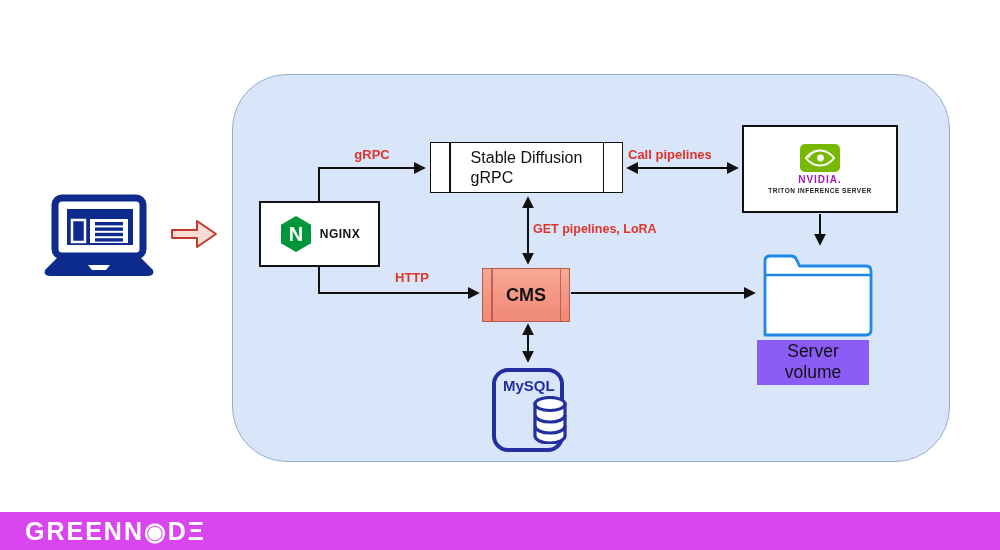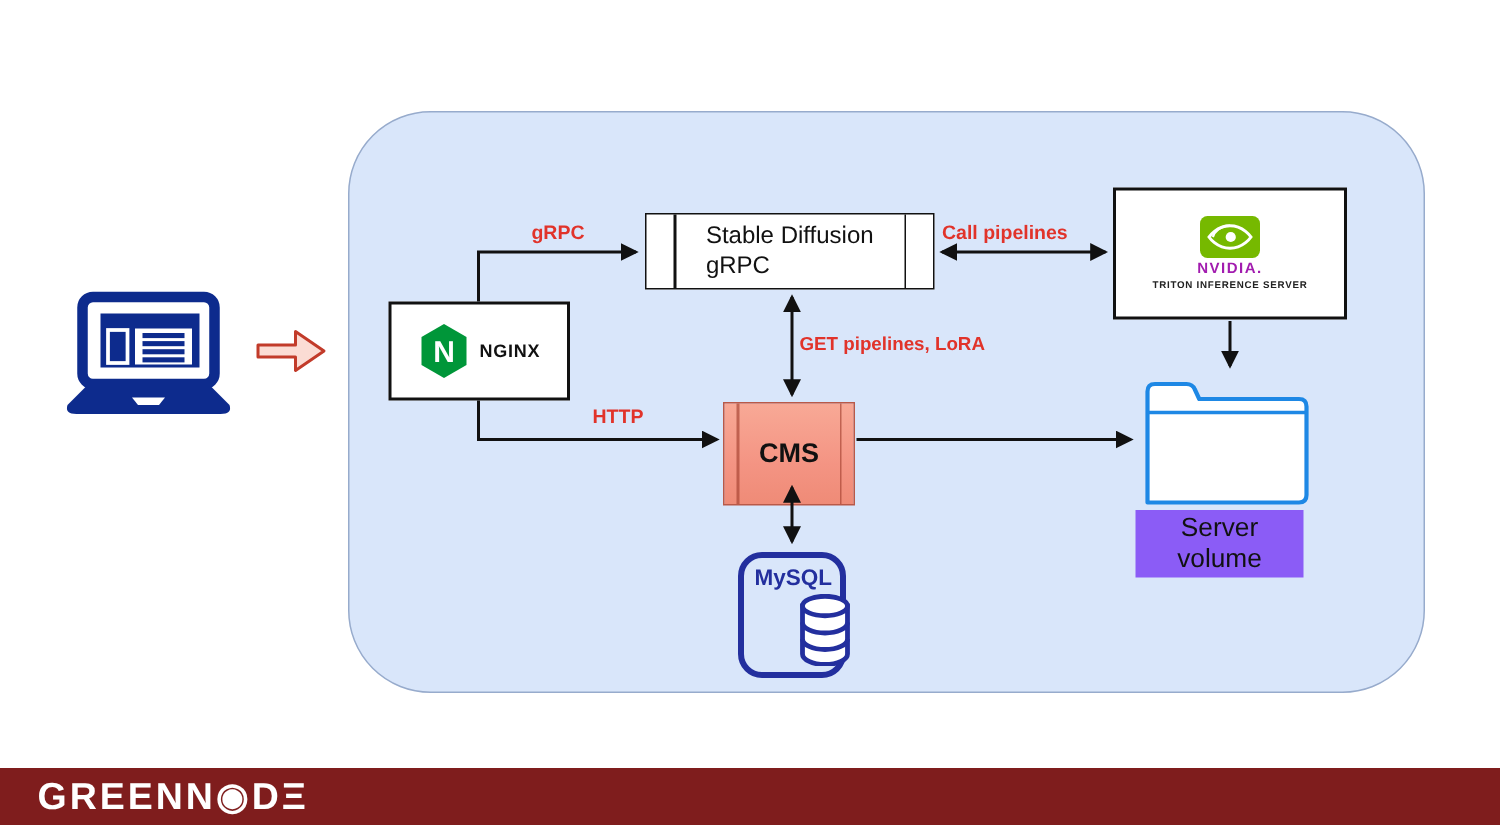--- a/index.html
+++ b/index.html
@@ -17,21 +17,21 @@
   .container-panel {
     left: 232px; top: 74px; width: 718px; height: 388px;
     background: #d9e6fa;
     border: 1px solid #97abcc;
     border-radius: 55px;
   }
 
   
   .footer-bar {
     left: 0; top: 512px; width: 1000px; height: 38px;
-    background: #7f1d1d;
+    background: #d946ef;
     display: flex; align-items: center;
   }
   .footer-logo {
     margin-left: 25px;
     color: #ffffff;
     font-size: 25px;
     font-weight: bold;
     letter-spacing: 2px;
   }
 
@@ -58,21 +58,21 @@
   .sd-text { text-align: left; font-size: 16px; line-height: 1.25; color: #111; }
 
   .nvidia-box {
     left: 742px; top: 125px; width: 156px; height: 88px;
     flex-direction: column; gap: 2px;
   }
   .nvidia-brand { font-size: 10px; font-weight: bold; letter-spacing: 1px; color: #a21caf; }
   .nvidia-sub { font-size: 6.5px; font-weight: bold; letter-spacing: .5px; color: #222; }
 
   .cms-box {
-    left: 482px; top: 268px; width: 88px; height: 69px;
+    left: 482px; top: 268px; width: 88px; height: 54px;
     background: linear-gradient(180deg, #f8a996 0%, #f49483 60%, #ef8b77 100%);
     border: 1.5px solid #b95948;
   }
   .cms-box .inner-line {
     position: absolute; top: 0; bottom: 0; width: 1.5px; background: rgba(164,65,48,.65);
   }
   .cms-box .inner-line.left  { left: 8px; }
   .cms-box .inner-line.right { right: 8px; }
   .cms-label { font-size: 18px; font-weight: 600; color: #111; }
 

